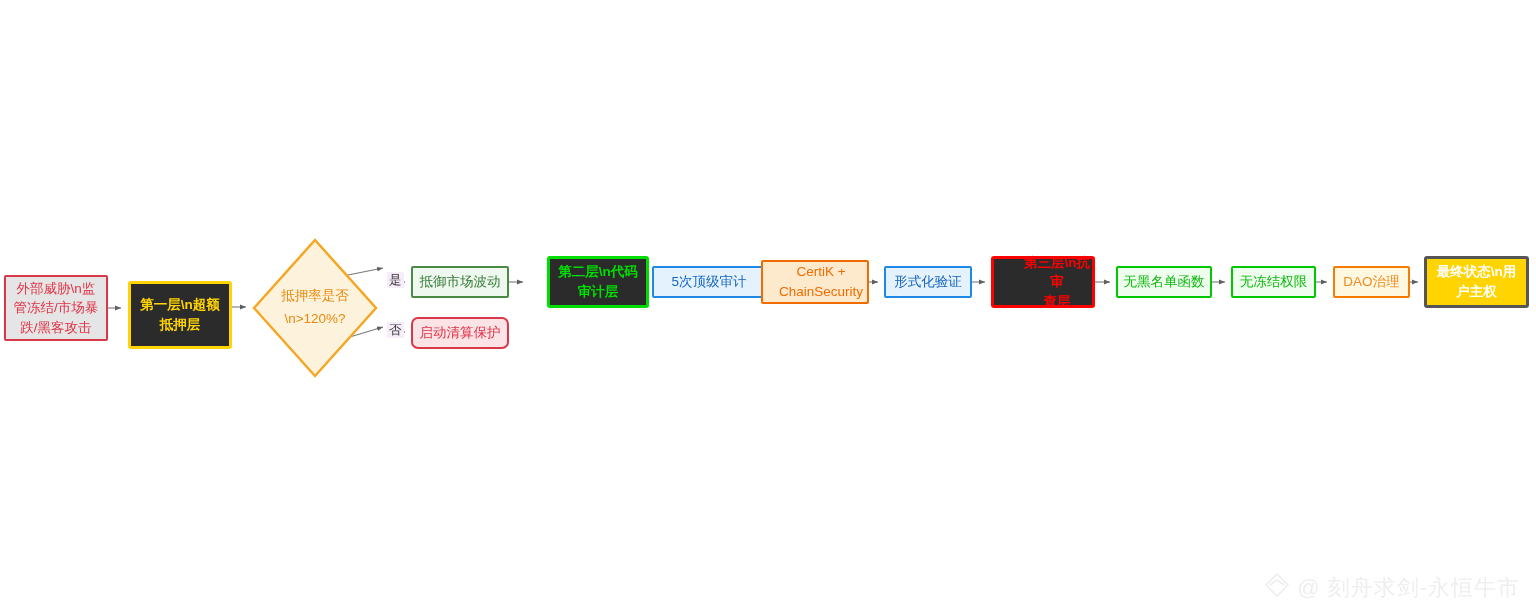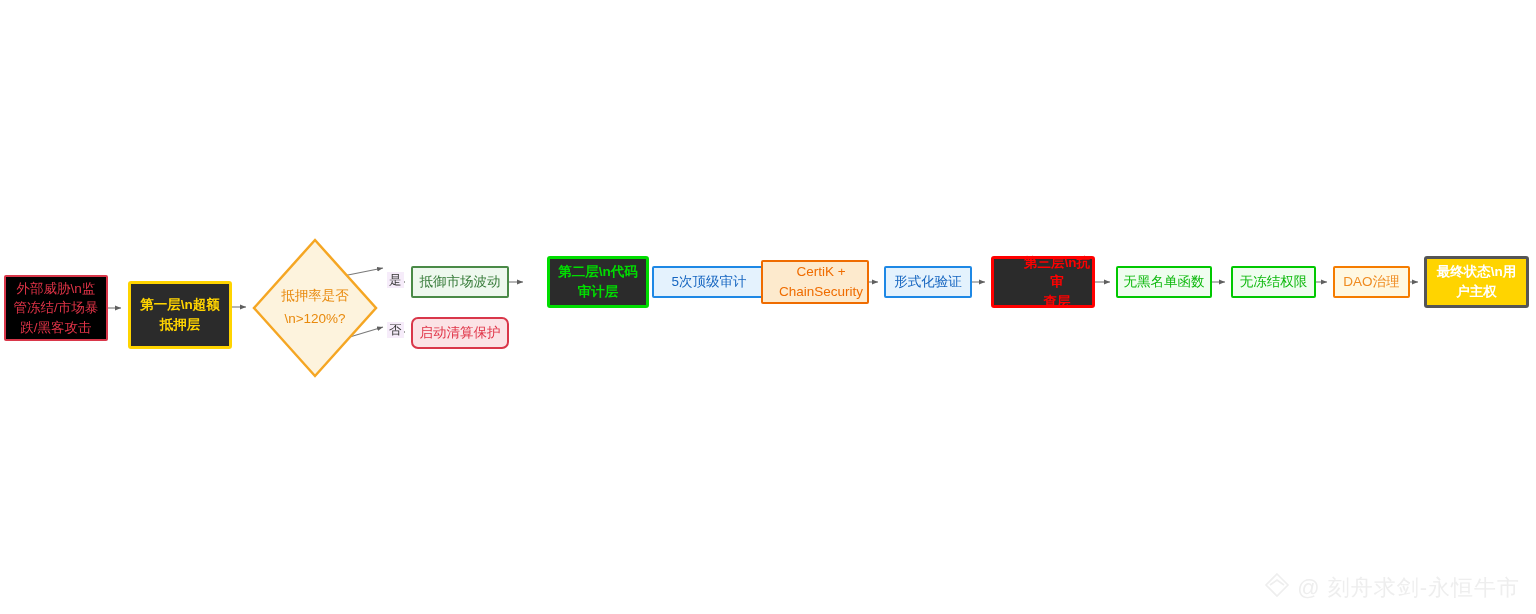--- a/index.html
+++ b/index.html
@@ -136,21 +136,21 @@
       <path d="M869,282 L878,282"></path>
       <path d="M972,282 L985,282"></path>
       <path d="M1095,282 L1110,282"></path>
       <path d="M1212,282 L1225,282"></path>
       <path d="M1316,282 L1327,282"></path>
       <path d="M1410,282 L1418,282"></path>
     </g>
   </svg>
 
   <div class="node rect" style="left:4px; top:275px; width:104px; height:66px;
-              border-color:#d9374a; background:#000000; color:#e03347;">外部威胁\n监
+              border-color:#d9374a; background:#e5e5e5; color:#e03347;">外部威胁\n监
 管冻结/市场暴
 跌/黑客攻击</div>
 
   <div class="node layer" style="left:128px; top:281px; width:104px; height:68px;
               border-color:#ffd400; background:#2b2b2b; color:#ffd400;">第一层\n超额
 抵押层</div>
 
   <div class="diamond-wrap" style="left:252px; top:238px; width:126px; height:140px;">
     <svg class="diamond-shape" viewBox="0 0 126 140" preserveAspectRatio="none">
       <polygon points="63,2 124,70 63,138 2,70" fill="#fdf3dd" stroke="#f5a623" stroke-width="2.5"></polygon>

